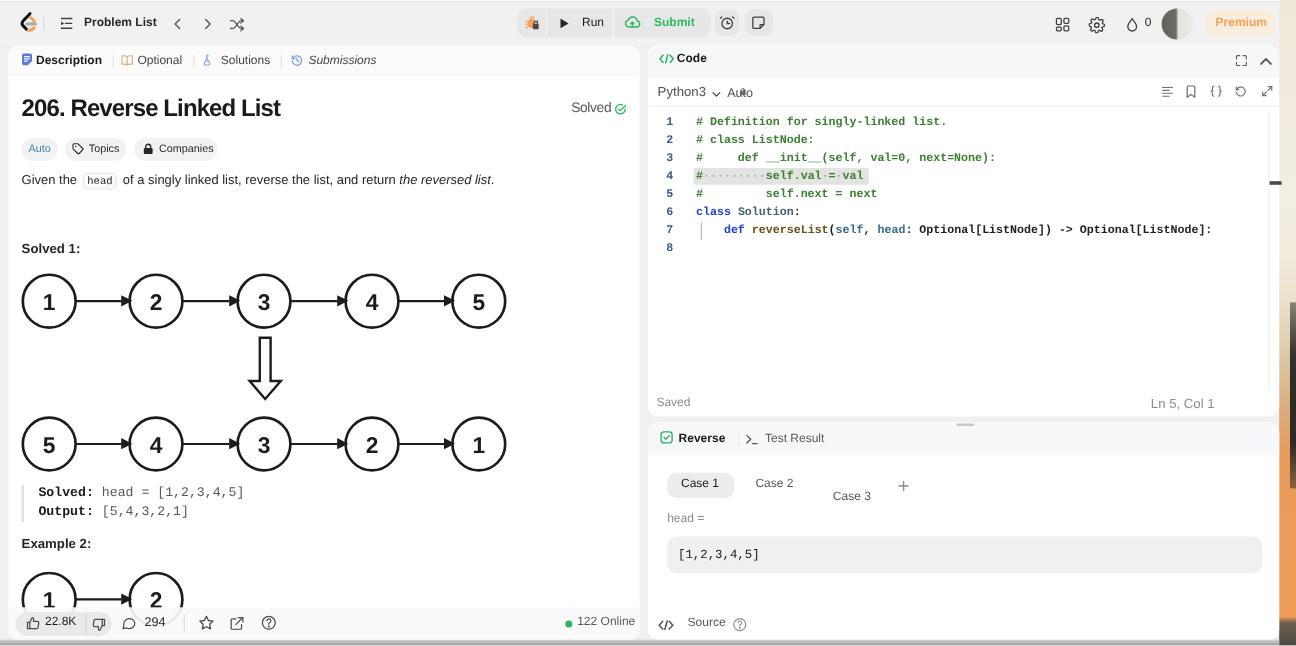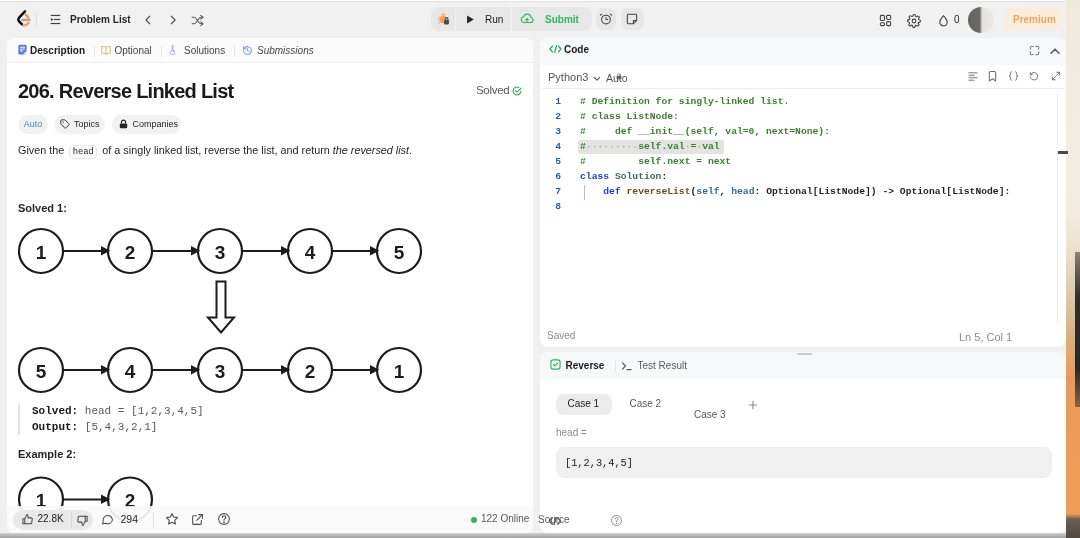--- a/index.html
+++ b/index.html
@@ -354,18 +354,18 @@
 
 <div class="abs" style="left:556px;top:427px;font-size:10px;color:#8c8c8c;">head =</div>
 <div class="abs" style="left:556px;top:447px;width:496px;height:31px;background:#f0f0f0;border-radius:8px;"></div>
 <div class="abs" style="left:565px;top:456.5px;font-family:'Liberation Mono',monospace;font-size:10.3px;color:#1a1a1a;">[1,2,3,4,5]</div>
 
 <svg class="abs" style="left:548px;top:515.5px;" width="14" height="10" viewBox="0 0 26 16" fill="none" stroke="#595959" stroke-width="2.5" stroke-linecap="round" stroke-linejoin="round">
     <path d="M8 2 2.5 8l5.5 6"></path>
     <path d="M18 2l5.5 6-5.5 6"></path>
     <path d="M14.8 1.5 11.3 14.5"></path>
   </svg>
-<div class="abs" style="left:538px;top:514px;font-size:10px;color:#595959;">Source</div>
+<div class="abs" style="left:573px;top:514px;font-size:10px;color:#595959;">Source</div>
 <svg class="abs" style="left:610px;top:514px;" width="13" height="13" viewBox="0 0 24 24" fill="none" stroke="#8c8c8c" stroke-width="1.8">
     <circle cx="12" cy="12" r="9.2"></circle>
     <path d="M9.3 9.2a2.8 2.8 0 1 1 3.7 2.7c-.8.3-1 .9-1 1.6v.6" stroke-linecap="round"></path>
     <circle cx="12" cy="17.2" r="0.7" fill="#8c8c8c"></circle>
   </svg>
 
 </body></html>

